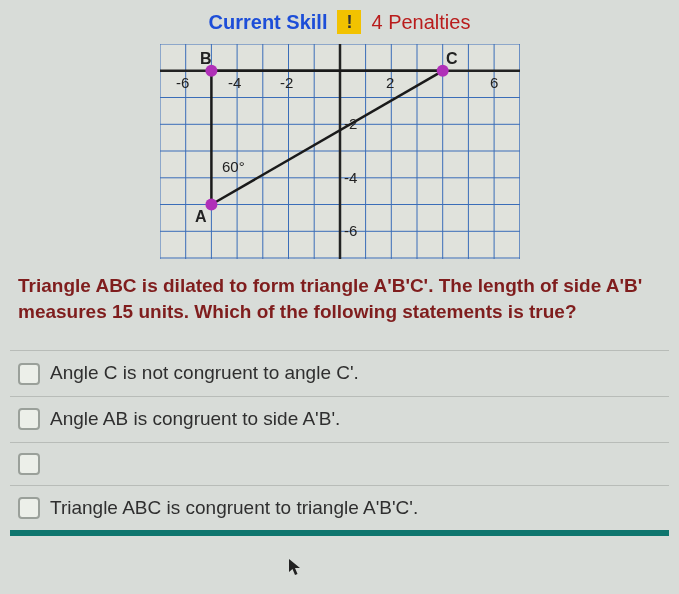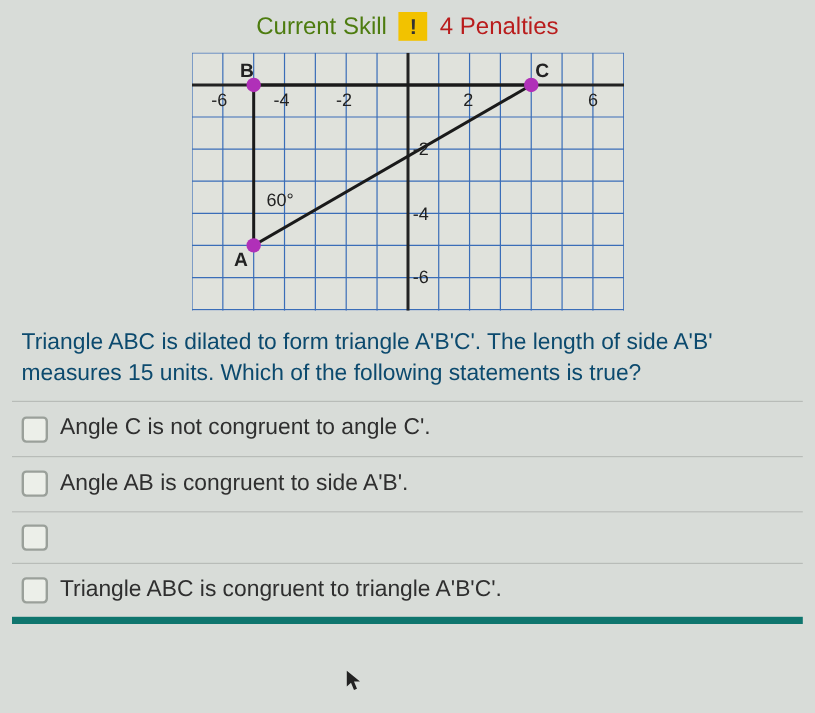--- a/index.html
+++ b/index.html
@@ -8,42 +8,42 @@
   background: #d8dcd8;
   font-family: Arial, Helvetica, sans-serif;
   color: #3a3a3a;
   position: relative;
   overflow: hidden;
 }
 .header {
   display: flex; align-items: center; justify-content: center;
   gap: 10px; padding: 10px 0 6px;
 }
-.header-label { font-weight: normal; font-size: 20px; color: #4d7c0f; }
+.header-label { font-weight: bold; font-size: 20px; color: #1d4ed8; }
 .badge {
   width: 24px; height: 24px; background: #f2c200;
   display: flex; align-items: center; justify-content: center;
   font-weight: bold; color: #333; font-size: 18px;
 }
 .penalties { font-size: 20px; color: #b91c1c; }
 .graph-wrap { display: flex; justify-content: center; margin: 4px 0 10px; }
 .graph {
   position: relative; width: 360px; height: 215px;
   background: #e0e2dc;
 }
 .grid line { stroke: #3a6db8; stroke-width: 1; }
 .axis line { stroke: #222; stroke-width: 2.5; }
 .tri line { stroke: #1a1a1a; stroke-width: 2.5; }
 .vertex { fill: #b030b8; }
 .gtext { font: bold 16px Arial; fill: #222; }
 .gtext-sm { font: 15px Arial; fill: #222; }
 .question {
-  padding: 4px 18px 10px; font-size: 19px; line-height: 1.35; color: #0c4a6e;
+  padding: 4px 18px 10px; font-size: 19px; line-height: 1.35; color: #7f1d1d; font-weight: bold;
 }
-.options { padding: 0 10px; }
+.options { padding: 0 10px; margin-top: 16px; }
 .option {
   display: flex; align-items: center; gap: 10px;
   border-top: 1px solid #b8bcb8; padding: 10px 8px;
   font-size: 19px; color: #2f2f2f; line-height: 1.3;
 }
 .option:last-child { border-bottom: 6px solid #0f766e; }
 .checkbox {
   width: 22px; height: 22px; min-width: 22px;
   border: 2px solid #9aa09a; border-radius: 4px;
   background: #ecefe9;

